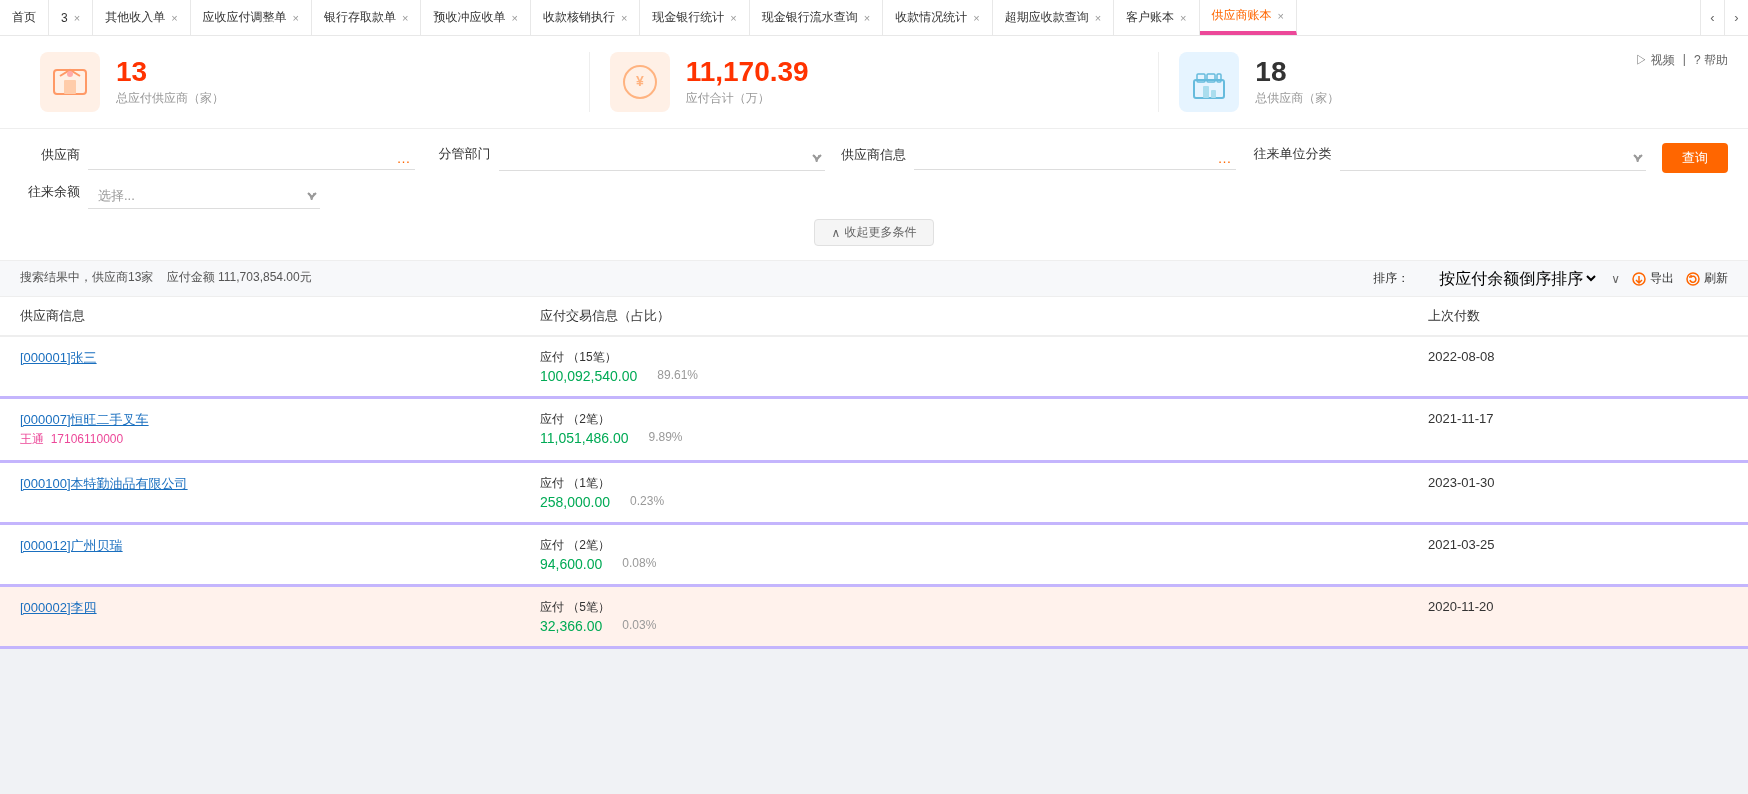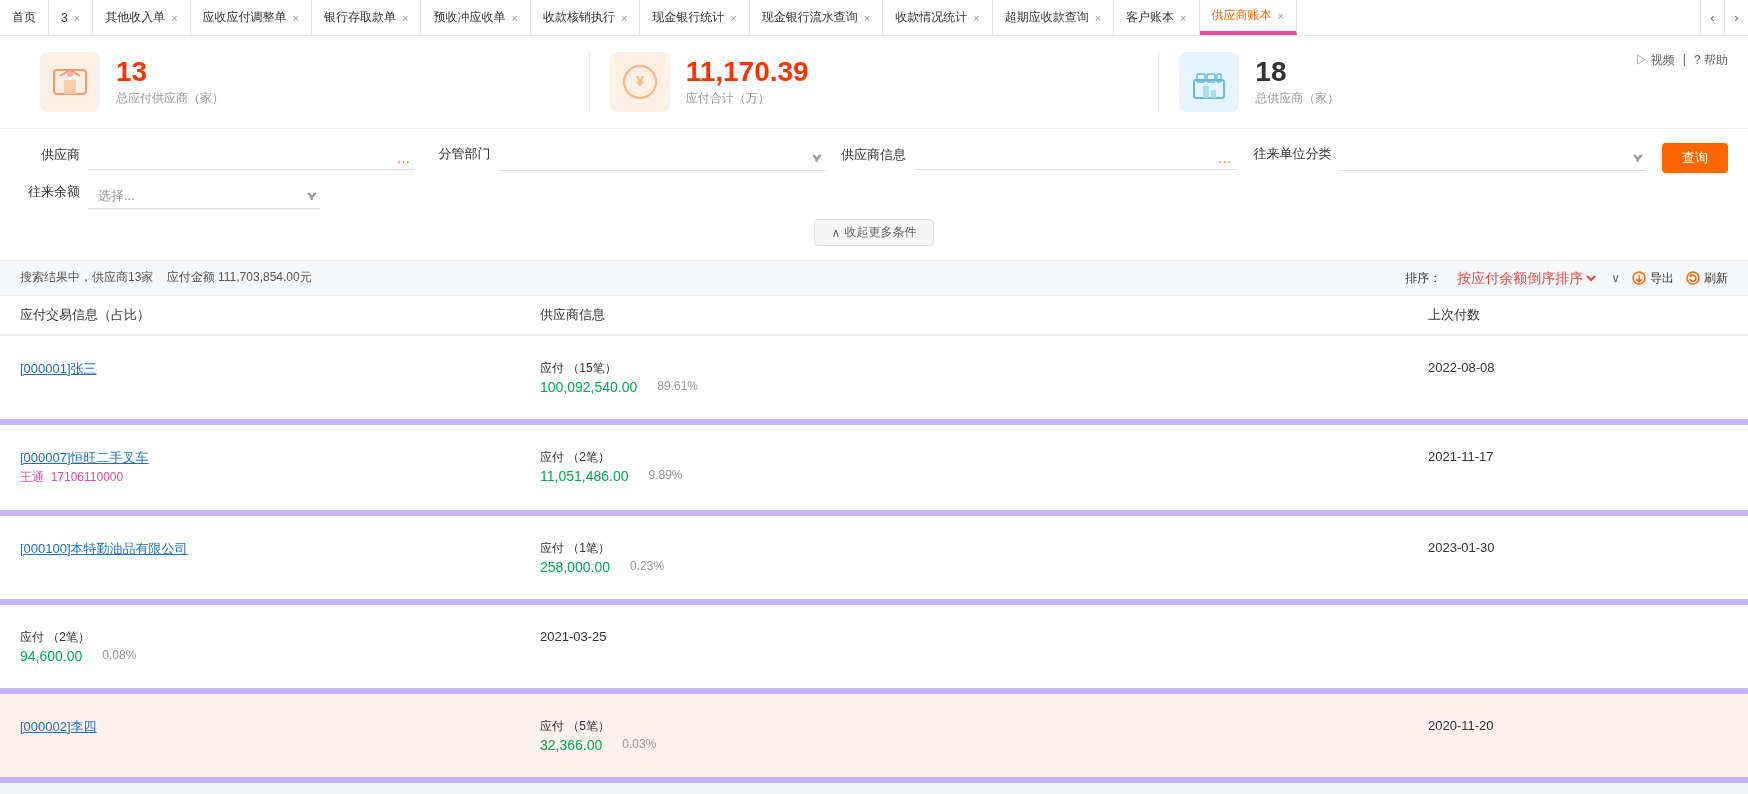--- a/index.html
+++ b/index.html
@@ -54,28 +54,28 @@
     .search-btn { background: #ff6600; color: #fff; border: none; padding: 6px 20px; border-radius: 4px; cursor: pointer; font-size: 13px; white-space: nowrap; }
     .collapse-btn { display: flex; align-items: center; justify-content: center; gap: 4px; margin: 6px auto 0; width: 120px; background: #f5f5f5; border: 1px solid #e0e0e0; padding: 4px 12px; border-radius: 4px; cursor: pointer; font-size: 12px; color: #666; }
 
     
     .summary-bar {
       display: flex; justify-content: space-between;
       background: #f7f8fa; padding: 8px 20px; border-bottom: 1px solid #eee; font-size: 12px; color: #555;
     }
     .summary-right { display: flex; align-items: center; gap: 12px; }
     .sort-label { color: #333; }
-    .sort-select { border: none; background: transparent; font-size: 14px; color: #ef4444; cursor: pointer; outline: none; }
+    .sort-select { border: none; background: transparent; font-size: 16px; color: #000000; cursor: pointer; outline: none; margin-left: 14px; }
     .action-btn { display: flex; align-items: center; gap: 4px; cursor: pointer; color: #333; font-size: 12px; }
     .action-icon { width: 14px; height: 14px; display: inline-flex; align-items: center; justify-content: center; }
 
     
     .data-table { background: #fff; width: 100%; }
     .table-header { display: grid; grid-template-columns: 520px 1fr 300px; padding: 10px 20px; border-bottom: 2px solid #eee; font-size: 13px; font-weight: 500; color: #333; }
-    .table-row { display: grid; grid-template-columns: 520px 1fr 300px; padding: 24px 20px; border-bottom: 6px solid #c4b5fd; align-items: start; }
+    .table-row { display: grid; grid-template-columns: 520px 1fr 300px; padding: 12px 20px; border-bottom: 3px solid #c4b5fd; align-items: start; }
     .table-row.highlighted { background: #fff2ec; }
     .supplier-link { color: #1a6fbf; text-decoration: underline; cursor: pointer; font-size: 13px; }
     .supplier-sub { font-size: 12px; color: #ec4899; margin-top: 2px; }
     .trans-info .trans-label { font-size: 12px; color: #333; }
     .trans-info .trans-amount { font-size: 14px; color: #00aa55; font-weight: 500; margin-top: 2px; cursor: pointer; }
     .trans-row { display: flex; align-items: center; gap: 20px; }
     .trans-pct { font-size: 12px; color: #999; }
     .last-pay { font-size: 13px; color: #333; }
   </style>
 </head>
@@ -286,22 +286,22 @@
           <path d="M3 5 L5 5 L5 3" stroke="#ff6600" stroke-width="1.5" fill="none"></path>
         </svg>
       </span>
       <span>刷新</span>
     </div>
   </div>
 </div>
 
 <div class="data-table">
   <div class="table-header">
+    <div>供应商信息</div>
     <div>应付交易信息（占比）</div>
-    <div>供应商信息</div>
     <div>上次付数</div>
   </div>
 
   <div class="table-row" id="row1">
     <div>
       <a class="supplier-link">[000001]张三</a>
     </div>
     <div class="trans-info">
       <div class="trans-label">应付 （15笔）</div>
       <div class="trans-row">
@@ -342,20 +342,23 @@
         <span class="trans-pct">0.23%</span>
       </div>
     </div>
     <div>
       <span class="last-pay">2023-01-30</span>
     </div>
   </div>
 
 
   <div class="table-row" id="row5">
+    <div>
+      <a class="supplier-link">[000012]广州贝瑞</a>
+    </div>
     <div class="trans-info">
       <div class="trans-label">应付 （2笔）</div>
       <div class="trans-row">
         <span class="trans-amount">94,600.00</span>
         <span class="trans-pct">0.08%</span>
       </div>
     </div>
     <div>
       <span class="last-pay">2021-03-25</span>
     </div>

